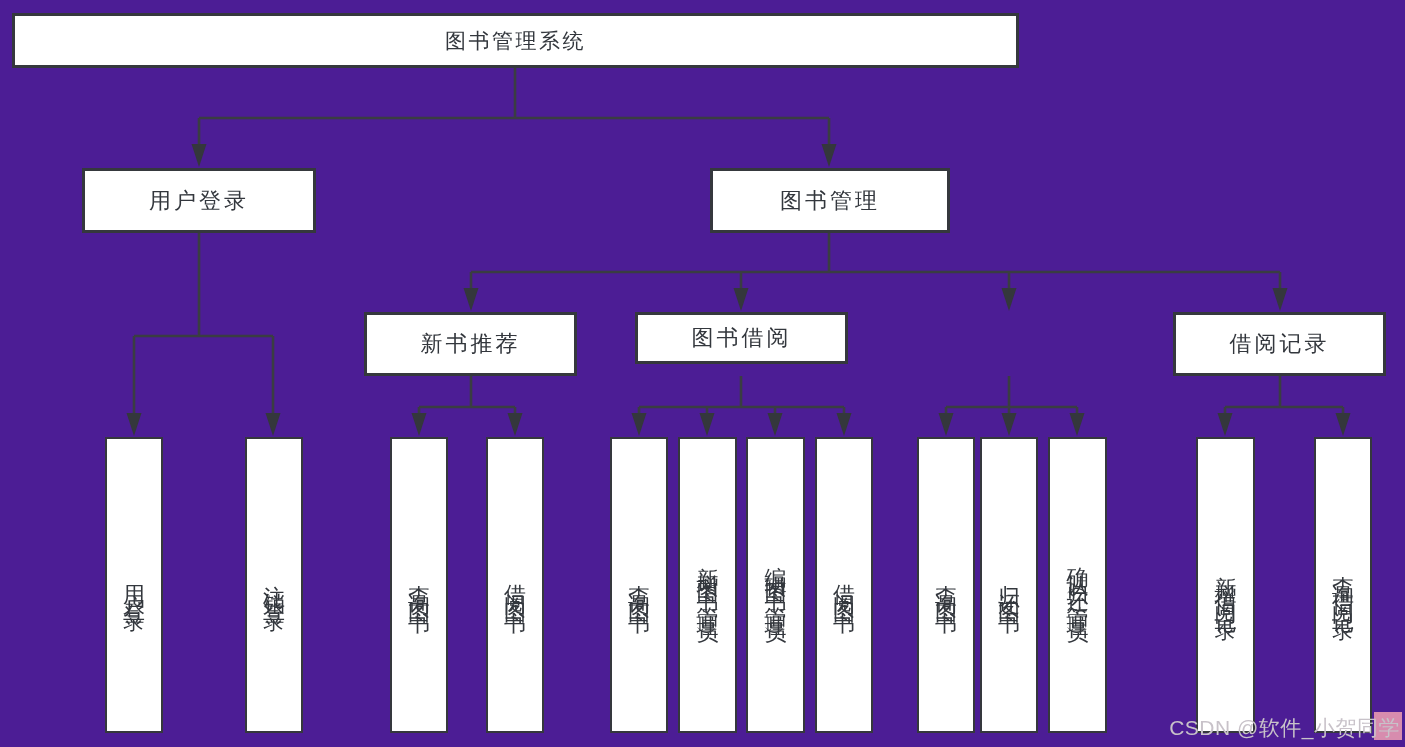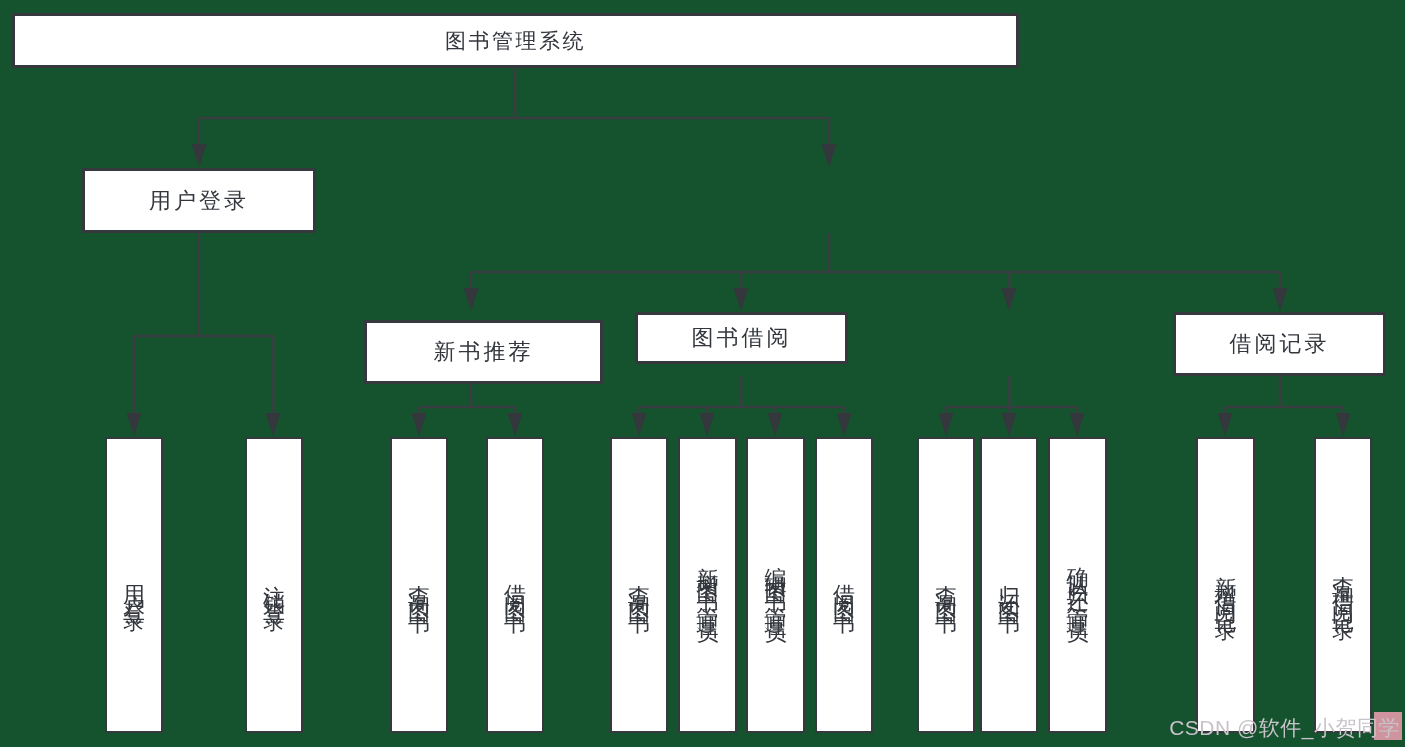--- a/index.html
+++ b/index.html
@@ -1,17 +1,17 @@
 <!DOCTYPE html>
 <html><head>
 <meta charset="utf-8">
 <style>
   html,body { margin:0; padding:0; background:#ffffff; }
   .canvas {
-    position:relative; width:1405px; height:747px; background:#14532d;
+    position:relative; width:1405px; height:747px; background:#4c1d95;
     font-family:"Liberation Sans","DejaVu Sans",sans-serif; overflow:hidden;
   }
   .connectors { position:absolute; left:0; top:0; width:1405px; height:747px; }
   .connectors path { stroke:#3a3d42; stroke-width:2.6; fill:none; }
   .connectors polygon { fill:#34373c; stroke:none; }
   .box {
     position:absolute; box-sizing:border-box; background:#ffffff;
     border:3px solid #35383d; color:#33373d;
     display:flex; align-items:center; justify-content:center;
   }
@@ -82,22 +82,25 @@
     </g>
   </svg>
 
   <div class="box root-box" style="left:12px;top:13px;width:1007px;height:55px">
     <span>图书管理系统</span>
   </div>
 
   <div class="box hd" style="left:82px;top:168px;width:234px;height:65px">
     <span>用户登录</span>
   </div>
+  <div class="box hd" style="left:710px;top:168px;width:240px;height:65px">
+    <span>图书管理</span>
+  </div>
 
-  <div class="box hd" style="left:364px;top:320px;width:239px;height:64px">
+  <div class="box hd" style="left:364px;top:312px;width:213px;height:64px">
     <span>新书推荐</span>
   </div>
   <div class="box hd" style="left:635px;top:312px;width:213px;height:52px">
     <span>图书借阅</span>
   </div>
   <div class="box hd" style="left:1173px;top:312px;width:213px;height:64px">
     <span>借阅记录</span>
   </div>
 
   <div class="box leaf" style="left:105px;top:437px;width:58px;height:296px">

